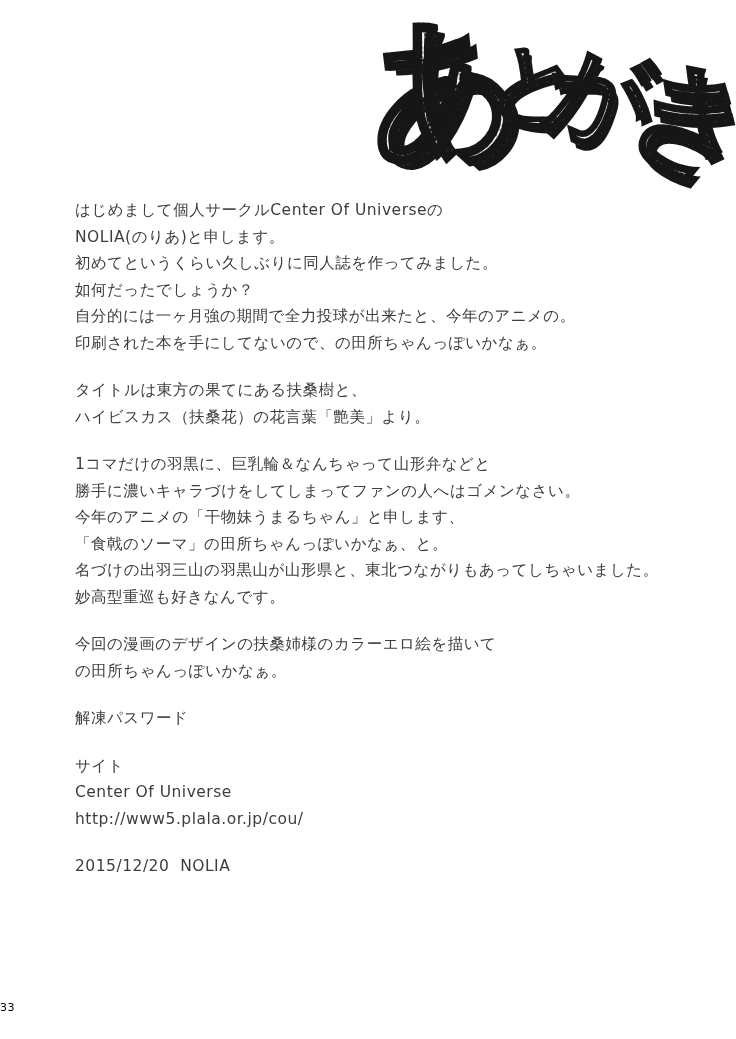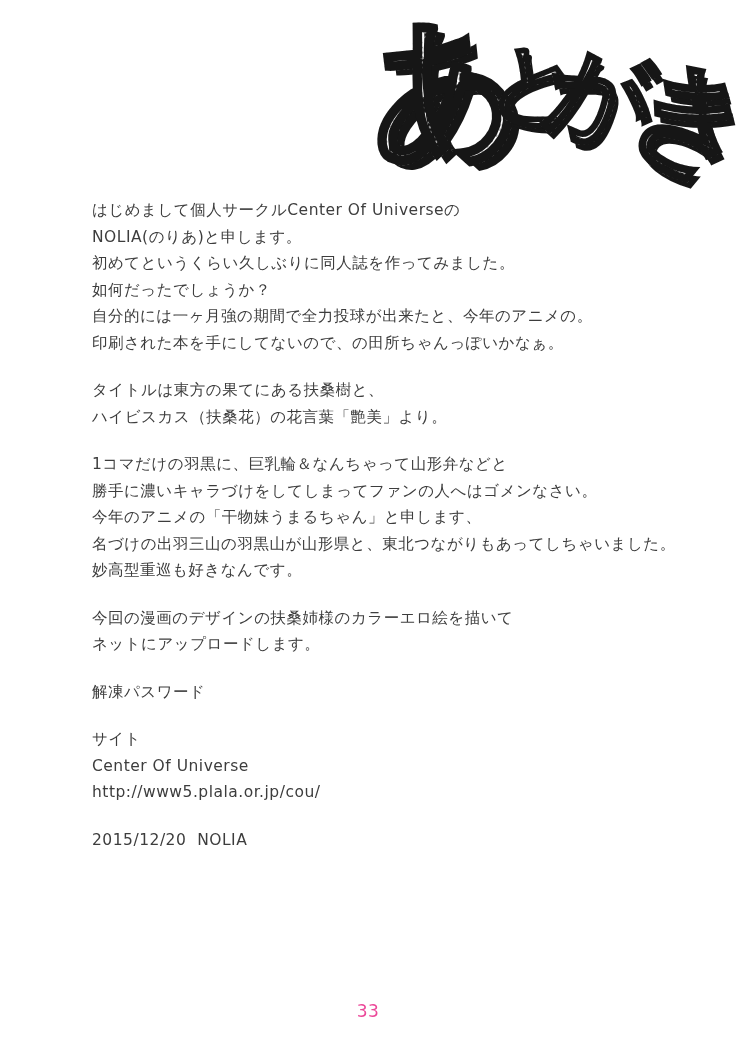--- a/index.html
+++ b/index.html
@@ -46,42 +46,41 @@
     -webkit-text-stroke: 0.032em #161616;
   }
   .tchar.c0 { left: 368px; top: 10px;  font-size: 150px; transform: rotate(-6deg); }
   .tchar.c1 { left: 490px; top: 40px;  font-size: 88px;  transform: rotate(9deg);  }
   .tchar.c2 { left: 548px; top: 44px;  font-size: 102px; transform: rotate(13deg); }
   .tchar.c3 { left: 634px; top: 58px;  font-size: 118px; transform: rotate(17deg); }
 
   
   .content {
     position: absolute;
-    left: 92px;
+    left: 75px;
     top: 197px;
     width: 580px;
     color: #3d3d3d;
   }
   .para { margin: 0 0 21px 0; }
   .line {
     font-size: 15.5px;
     line-height: 26.5px;
     letter-spacing: 0.5px;
     white-space: pre;
   }
 
   
   .page-number {
     position: absolute;
     left: 0;
     right: 0;
     top: 1001px;
-    text-align: center;
-    font-size: 17px;
-    color: #ec4899;
+    font-size: 11px;
+    color: #000000;
     letter-spacing: 0.5px;
   }
 </style>
 </head>
 <body>
 
 <div class="page">
 
   <div class="title-block">
     <span class="tchar c0">
@@ -115,27 +114,28 @@
 
     <div class="para">
       <div class="line">タイトルは東方の果てにある扶桑樹と、</div>
       <div class="line">ハイビスカス（扶桑花）の花言葉「艶美」より。</div>
     </div>
 
     <div class="para">
       <div class="line">1コマだけの羽黒に、巨乳輪＆なんちゃって山形弁などと</div>
       <div class="line">勝手に濃いキャラづけをしてしまってファンの人へはゴメンなさい。</div>
       <div class="line">今年のアニメの「干物妹うまるちゃん」と申します、</div>
+      <div class="line">「食戟のソーマ」の田所ちゃんっぽいかなぁ、と。</div>
       <div class="line">名づけの出羽三山の羽黒山が山形県と、東北つながりもあってしちゃいました。</div>
       <div class="line">妙高型重巡も好きなんです。</div>
     </div>
 
     <div class="para">
       <div class="line">今回の漫画のデザインの扶桑姉様のカラーエロ絵を描いて</div>
-      <div class="line">ネットにアップロードします。</div>
+      <div class="line">の田所ちゃんっぽいかなぁ。</div>
     </div>
 
     <div class="para">
       <div class="line">解凍パスワード</div>
     </div>
 
     <div class="para">
       <div class="line">サイト</div>
       <div class="line">Center Of Universe</div>
       <div class="line">http://www5.plala.or.jp/cou/</div>

